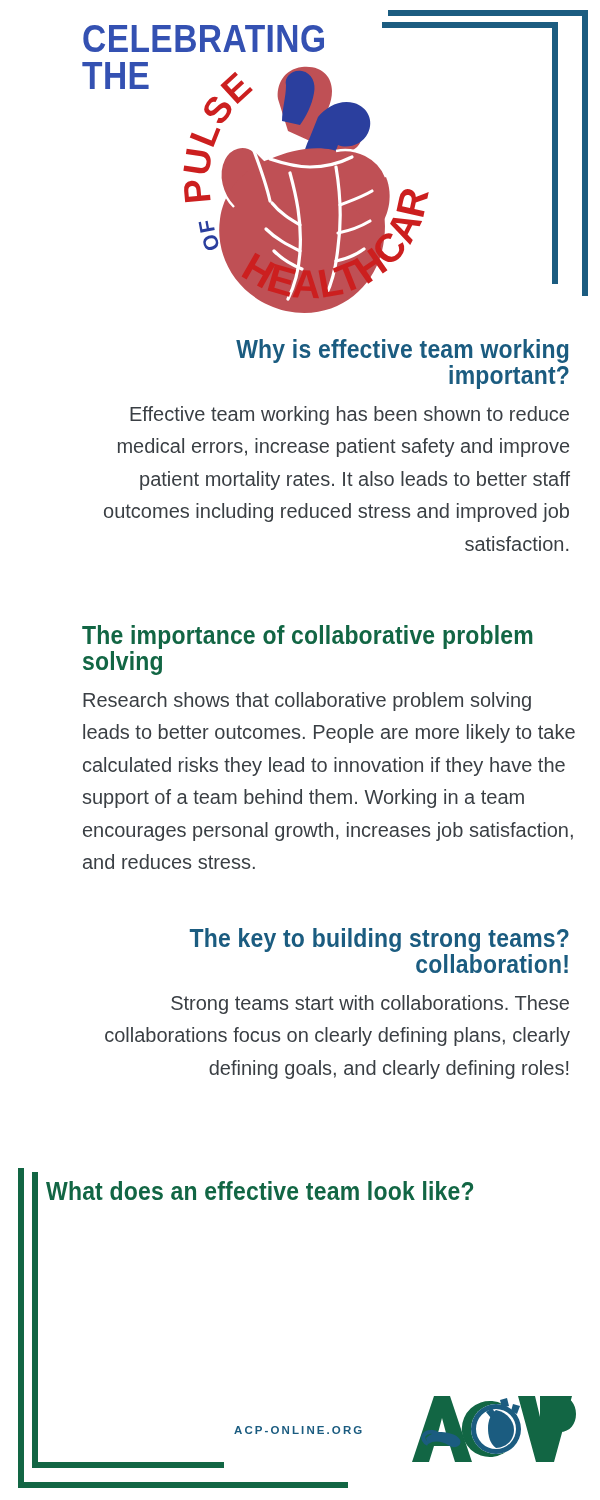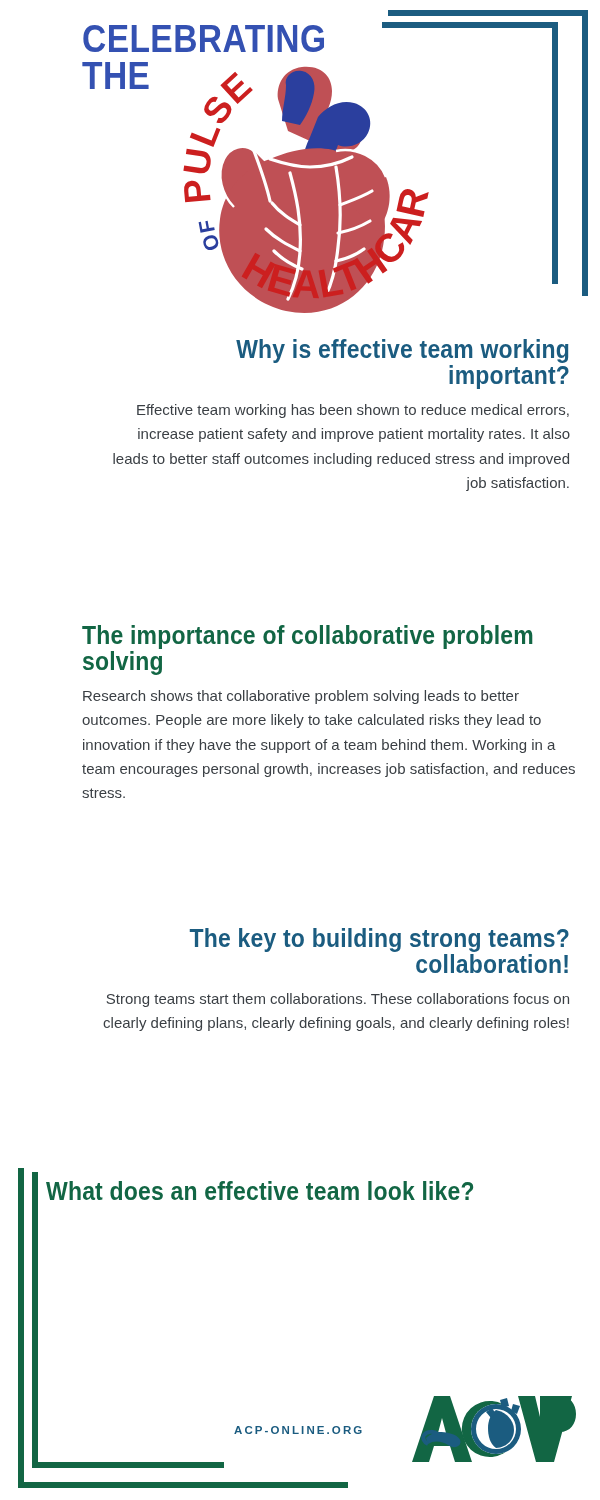--- a/index.html
+++ b/index.html
@@ -95,21 +95,21 @@
     letter-spacing: 0.2px;
     transform: scaleX(0.92);
     margin: 0 0 10px 0;
     white-space: pre-line;
   }
   .sec-heading.blue  { color: #1b5c80; }
   .sec-heading.green { color: #126644; }
 
   .sec-body {
     font-family: "Liberation Sans", sans-serif;
-    font-size: 15px;
+    font-size: 20px;
     line-height: 1.62;
     color: #3a3f44;
     margin: 0;
     white-space: pre-line;
   }
 
   .align-right  { text-align: right; transform-origin: right top; }
   .align-left   { text-align: left;  transform-origin: left top; }
 
   
@@ -226,21 +226,21 @@
   <p class="sec-body">Effective team working has been shown to reduce medical errors, increase patient safety and improve patient mortality rates. It also leads to better staff outcomes including reduced stress and improved job satisfaction.</p>
 </div>
 
 <div class="section align-left" id="section-collaborative">
   <h2 class="sec-heading green align-left">The importance of collaborative problem solving</h2>
   <p class="sec-body">Research shows that collaborative problem solving leads to better outcomes. People are more likely to take calculated risks they lead to innovation if they have the support of a team behind them. Working in a team encourages personal growth, increases job satisfaction, and reduces stress.</p>
 </div>
 
 <div class="section align-right" id="section-key">
   <h2 class="sec-heading blue align-right">The key to building strong teams? collaboration!</h2>
-  <p class="sec-body">Strong teams start them collaborations. These collaborations focus on clearly defining plans, clearly defining goals, and clearly defining roles!</p>
+  <p class="sec-body">Strong teams start with collaborations. These collaborations focus on clearly defining plans, clearly defining goals, and clearly defining roles!</p>
 </div>
 
 <div class="section align-left" id="section-effective">
   <h2 class="sec-heading green align-left">What does an effective team look like?</h2>
 </div>
 
 <div class="footer">
   <div class="footer-url">ACP-ONLINE.ORG</div>
 
   <div class="footer-logo">

